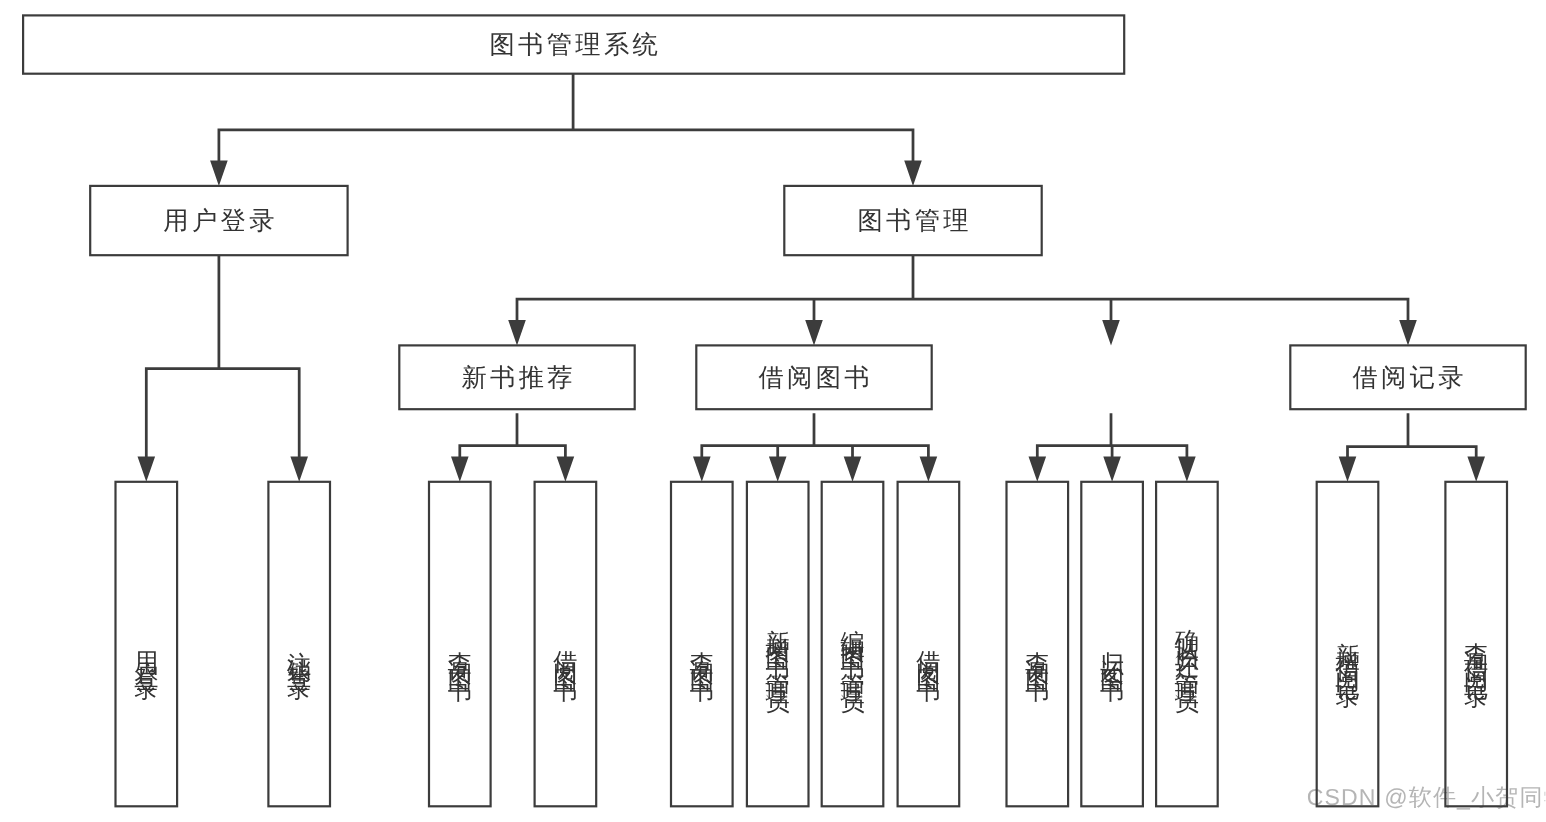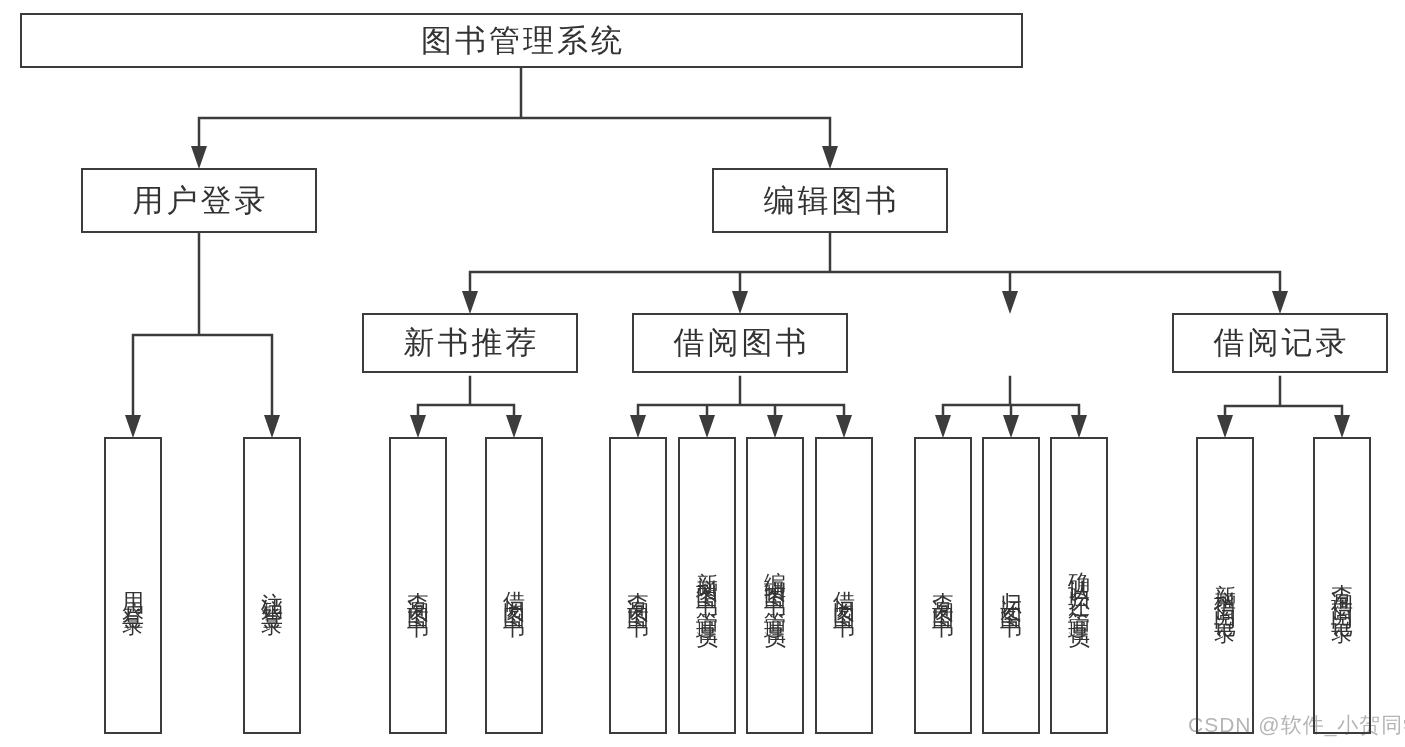--- a/index.html
+++ b/index.html
@@ -23,21 +23,21 @@
     box-sizing: border-box;
     border: 2.5px solid #3c3c3c;
     background: transparent;
     color: #333333;
     display: flex;
     align-items: center;
     justify-content: center;
     z-index: 3;
   }
   .h-node {
-    font-size: 31px;
+    font-size: 23px;
     letter-spacing: 3px;
     text-indent: 3px;
     white-space: nowrap;
   }
   .v-node .v-text {
     writing-mode: vertical-rl;
     text-orientation: mixed;
     font-size: 22px;
     letter-spacing: 8px;
     line-height: 1;
@@ -108,21 +108,21 @@
   <div class="watermark">CSDN @软件_小贺同学</div>
 
   <div class="node h-node node-root">
     <span>图书管理系统</span>
   </div>
 
   <div class="node h-node node-l2a">
     <span>用户登录</span>
   </div>
   <div class="node h-node node-l2b">
-    <span>编辑图书</span>
+    <span>图书管理</span>
   </div>
 
   <div class="node h-node node-l3 node-l3-0">
     <span>新书推荐</span>
   </div>
   <div class="node h-node node-l3 node-l3-1">
     <span>借阅图书</span>
   </div>
   <div class="node h-node node-l3 node-l3-3">
     <span>借阅记录</span>

